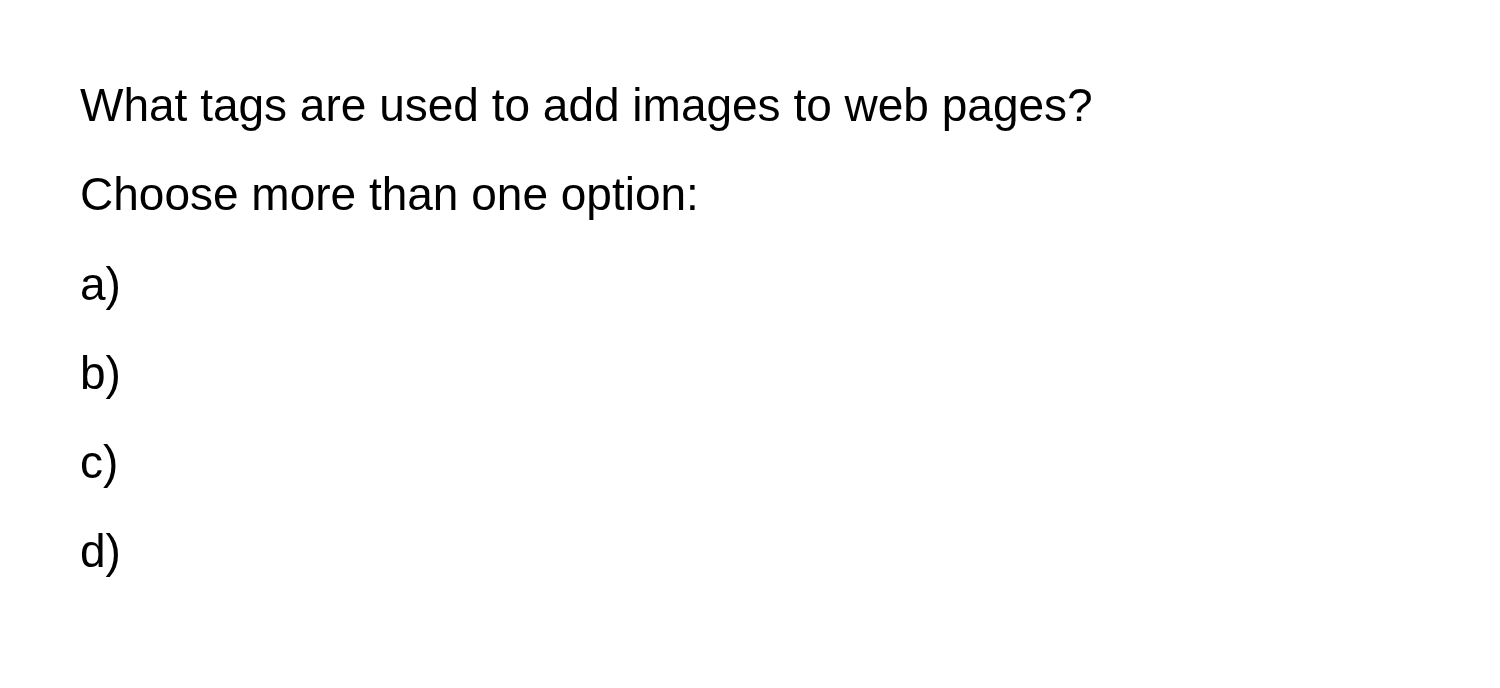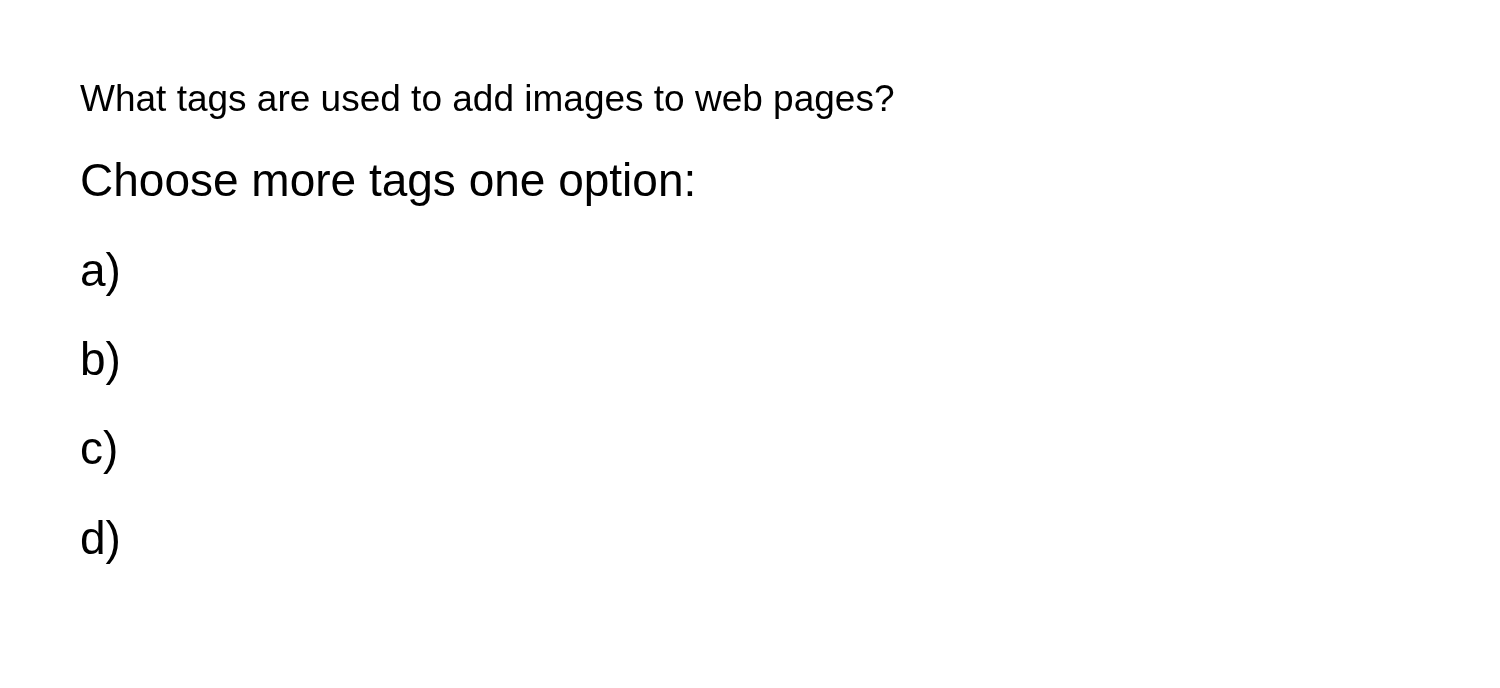--- a/index.html
+++ b/index.html
@@ -9,21 +9,21 @@
     }
     body {
       width: 1500px;
       height: 688px;
       background: #ffffff;
       font-family: -apple-system, BlinkMacSystemFont, "Segoe UI", Helvetica, Arial, sans-serif;
       color: #000000;
       padding: 70px 80px;
     }
     .question-text {
-      font-size: 37px;
+      font-size: 46px;
       line-height: 1.55;
       margin-bottom: 18px;
       font-weight: 400;
     }
     .instruction-text {
       font-size: 46px;
       line-height: 1.55;
       margin-bottom: 18px;
       font-weight: 400;
     }
@@ -31,21 +31,21 @@
       font-size: 46px;
       line-height: 1.55;
       margin-bottom: 18px;
       font-weight: 400;
     }
   </style>
 </head>
 <body>
 
 <div class="question-text">What tags are used to add images to web pages?</div>
-<div class="instruction-text">Choose more tags one option:</div>
+<div class="instruction-text">Choose more than one option:</div>
 <div class="option">
   <span>a)</span>
   <span></span>
 </div>
 <div class="option">
   <span>b)</span>
   <span></span>
 </div>
 <div class="option">
   <span>c)</span>

